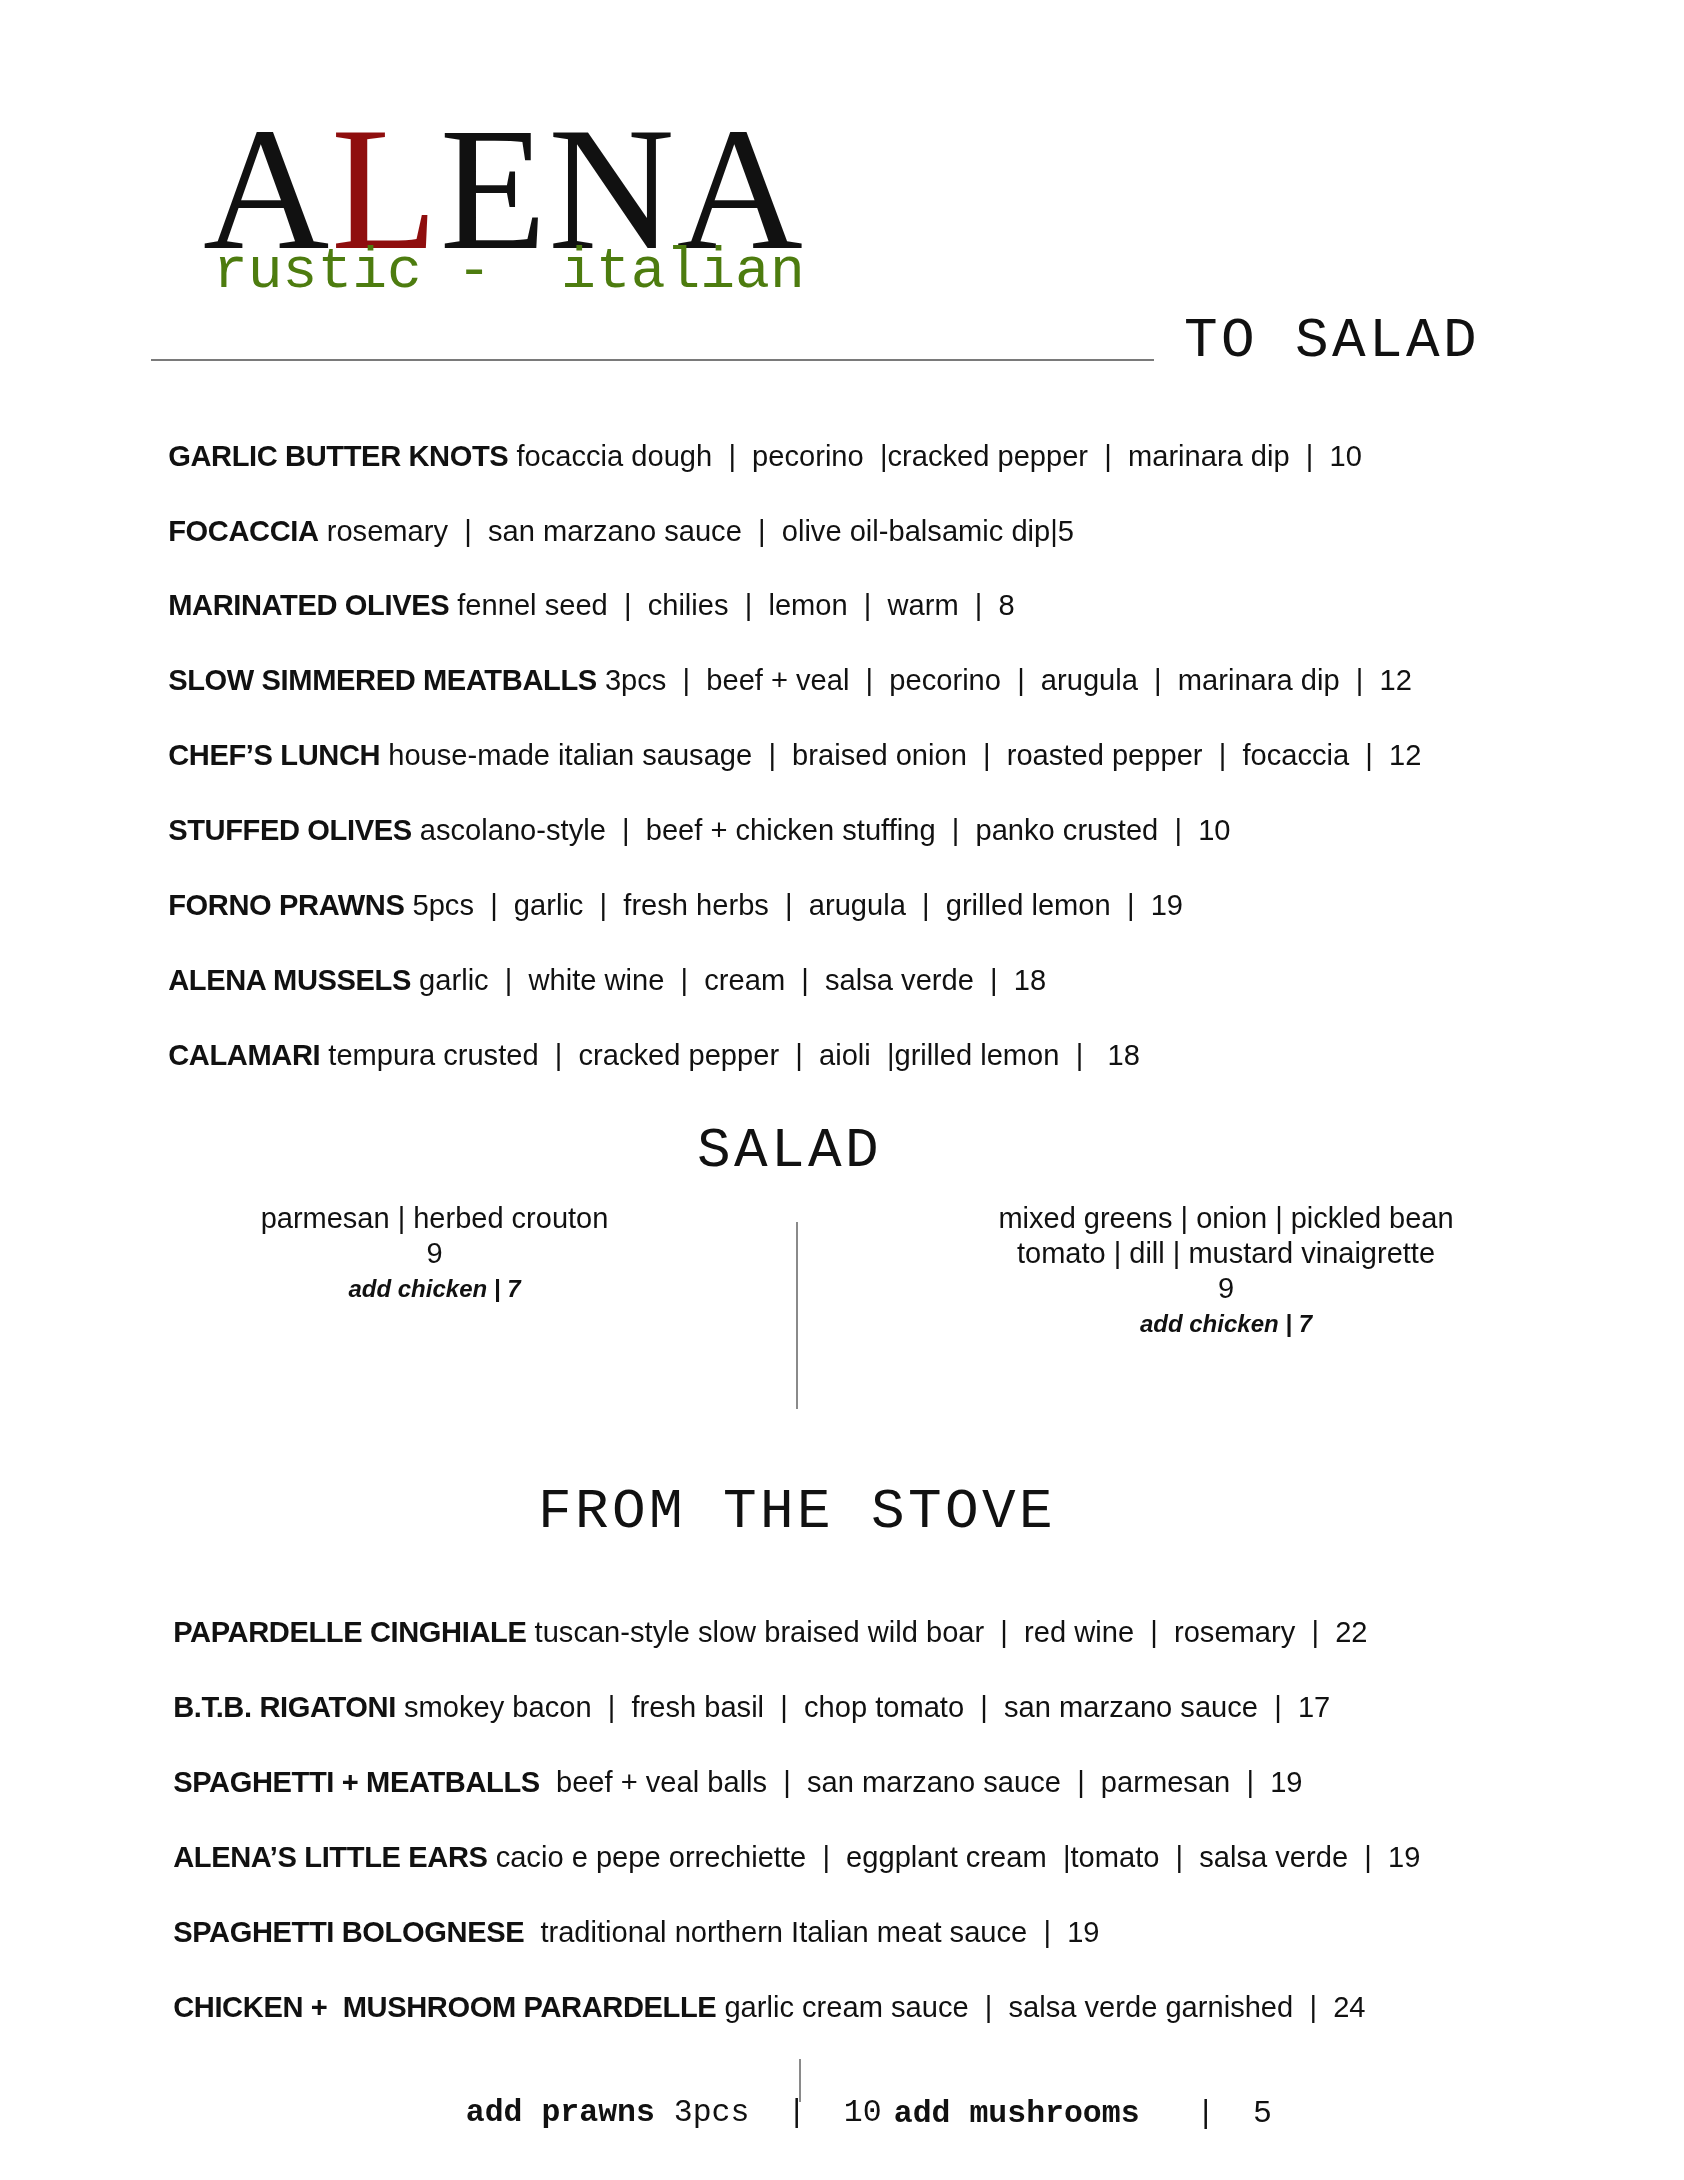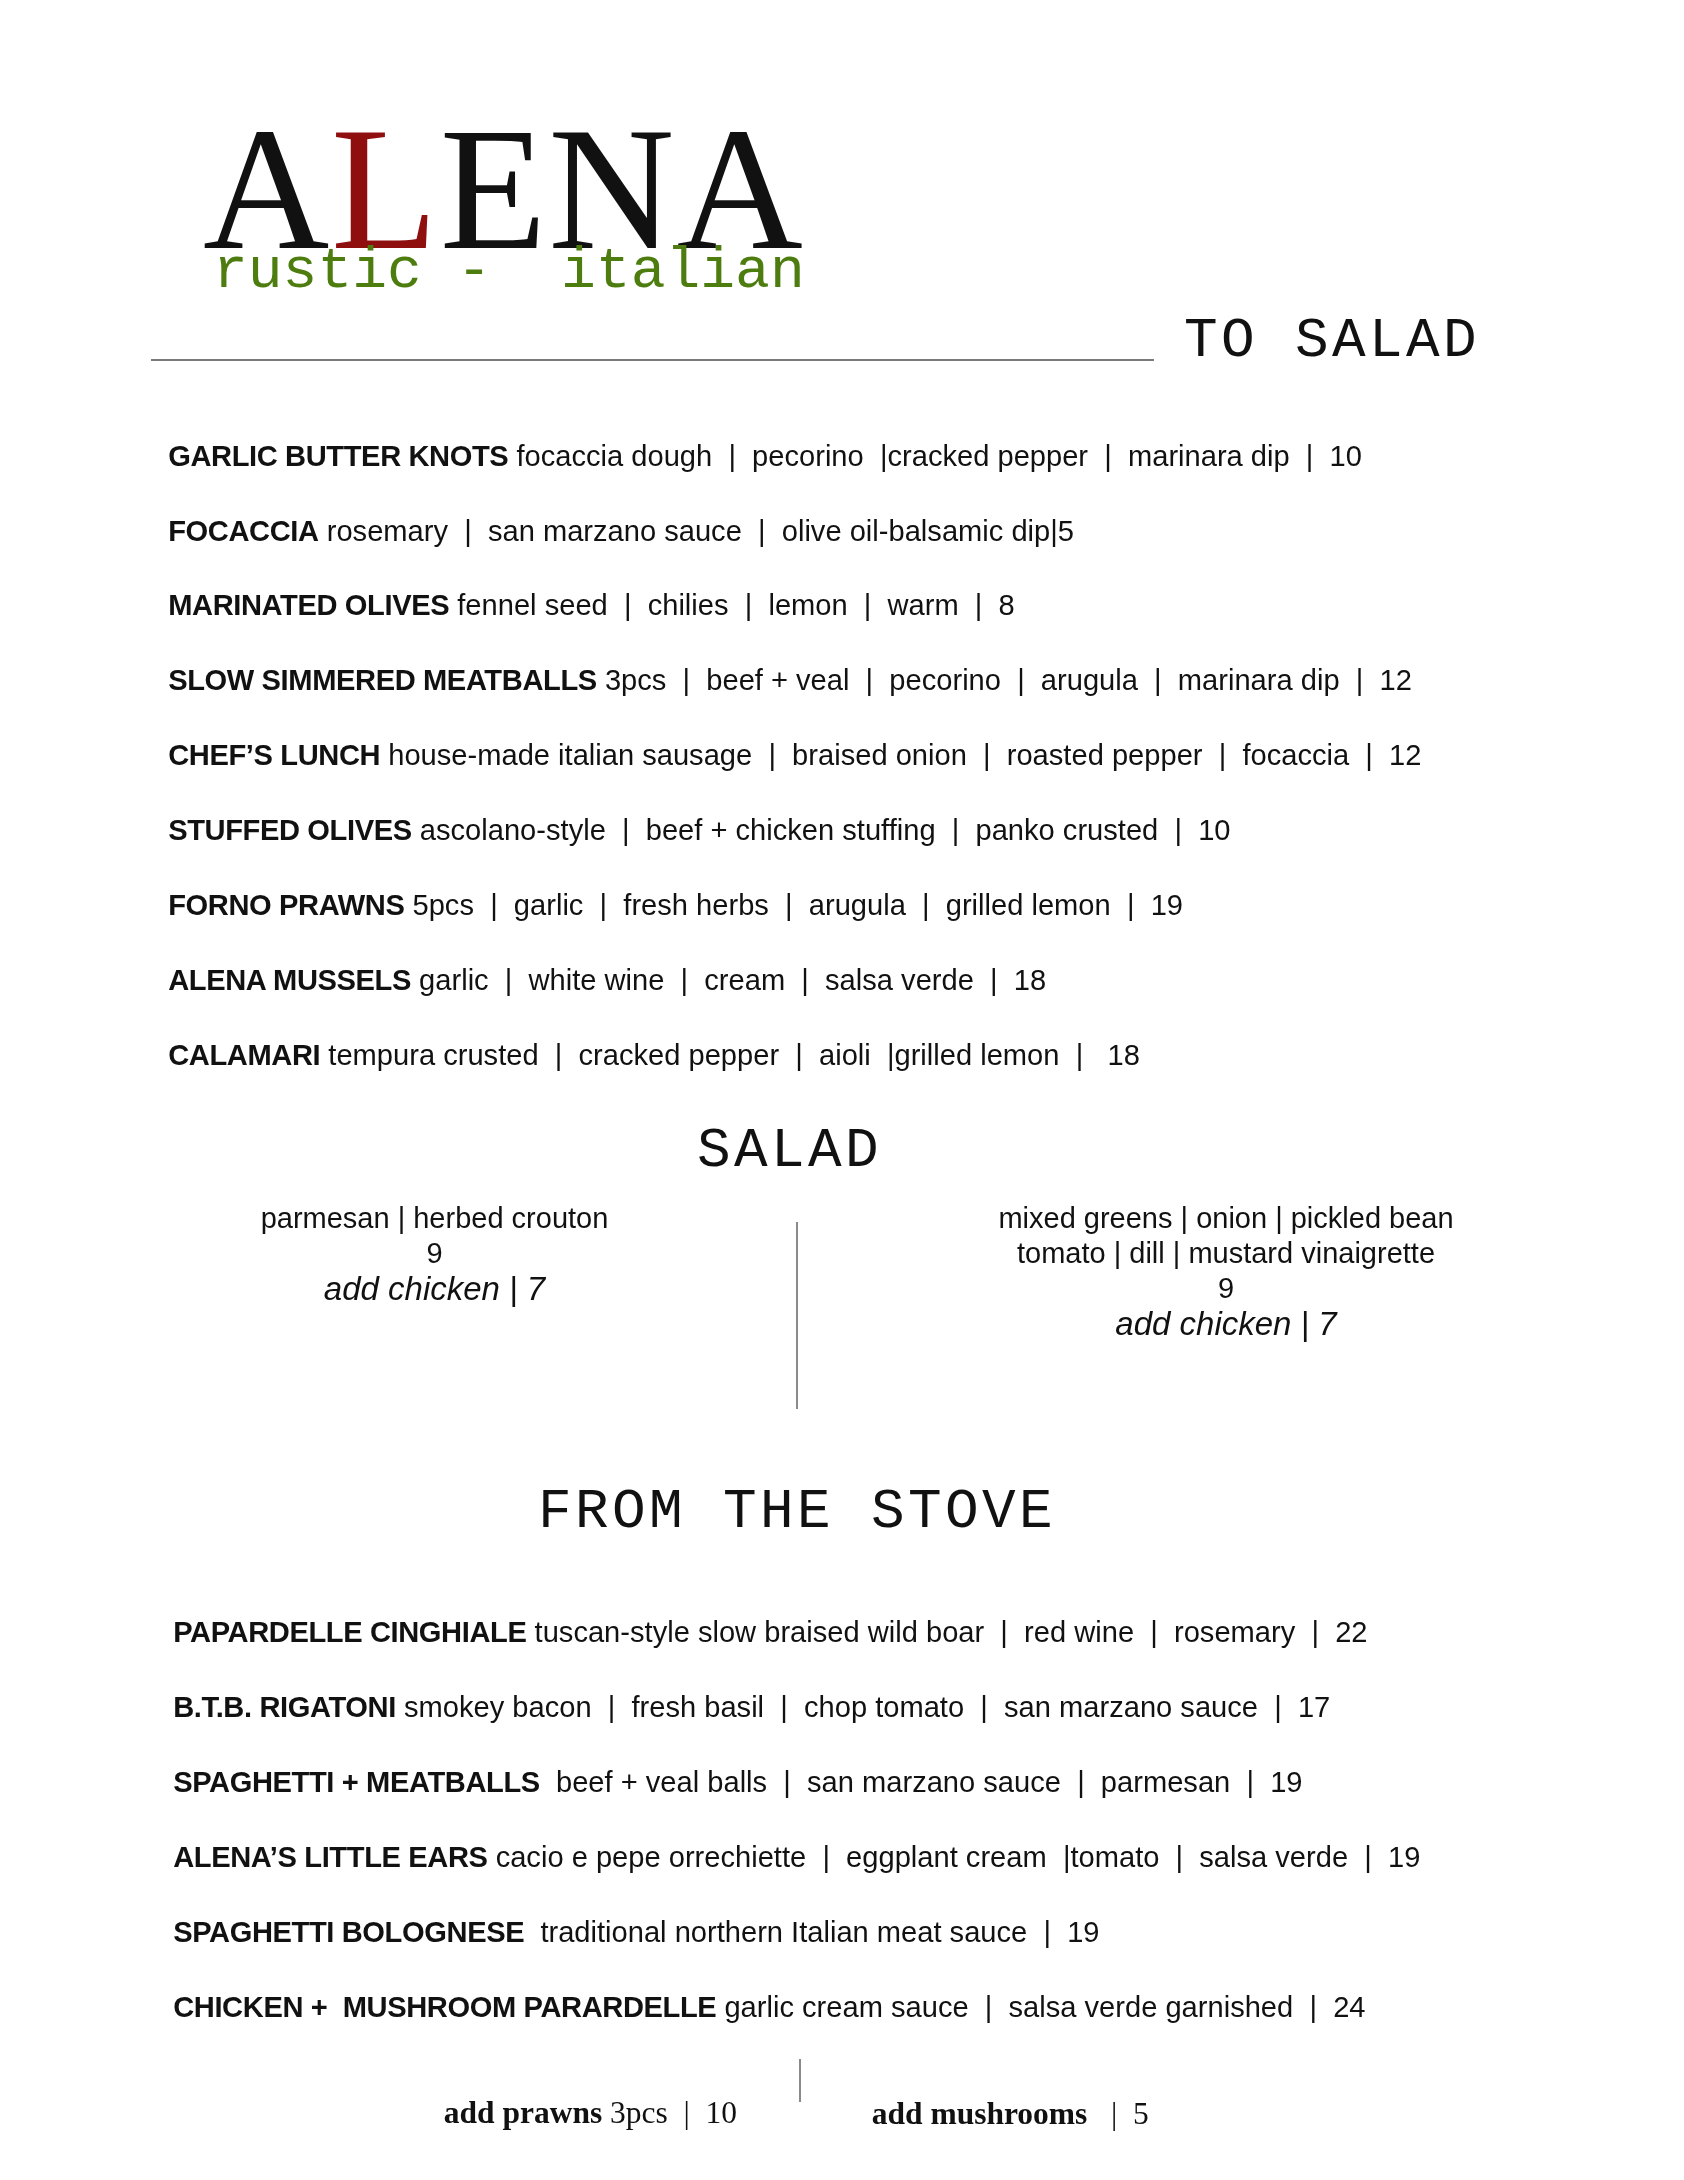--- a/index.html
+++ b/index.html
@@ -30,24 +30,24 @@
       font-size: 30px; line-height: 1; white-space: pre; color: #111;
       transform: scaleX(0.97); transform-origin: left center;
     }
     .item .name { font-weight: bold; letter-spacing: -0.4px; }
     .item .desc { font-weight: normal; }
     .salad-col {
       font-family: "Liberation Sans", "DejaVu Sans", sans-serif;
       text-align: center; color: #111; line-height: 35px; font-size: 29px;
     }
     .salad-col .sname { font-weight: bold; font-size: 31px; }
-    .salad-col .add { font-style: italic; font-size: 33px; }
+    .salad-col .add { font-style: italic; font-size: 24px; font-weight: bold; }
     .vdiv { background: #8a8a8a; width: 1.7px; }
     .addon {
-      font-family: Liberation Serif, serif;
+      font-family: Liberation Mono, monospace;
       font-size: 31.5px; line-height: 1; white-space: pre; color: #111;
     }
     .addon .aname { font-weight: bold; }
   </style>
 </head>
 <body>
 
 <div class="abs logo-main">
   <span>A</span><span class="accent">L</span><span>ENA</span>
 </div>

